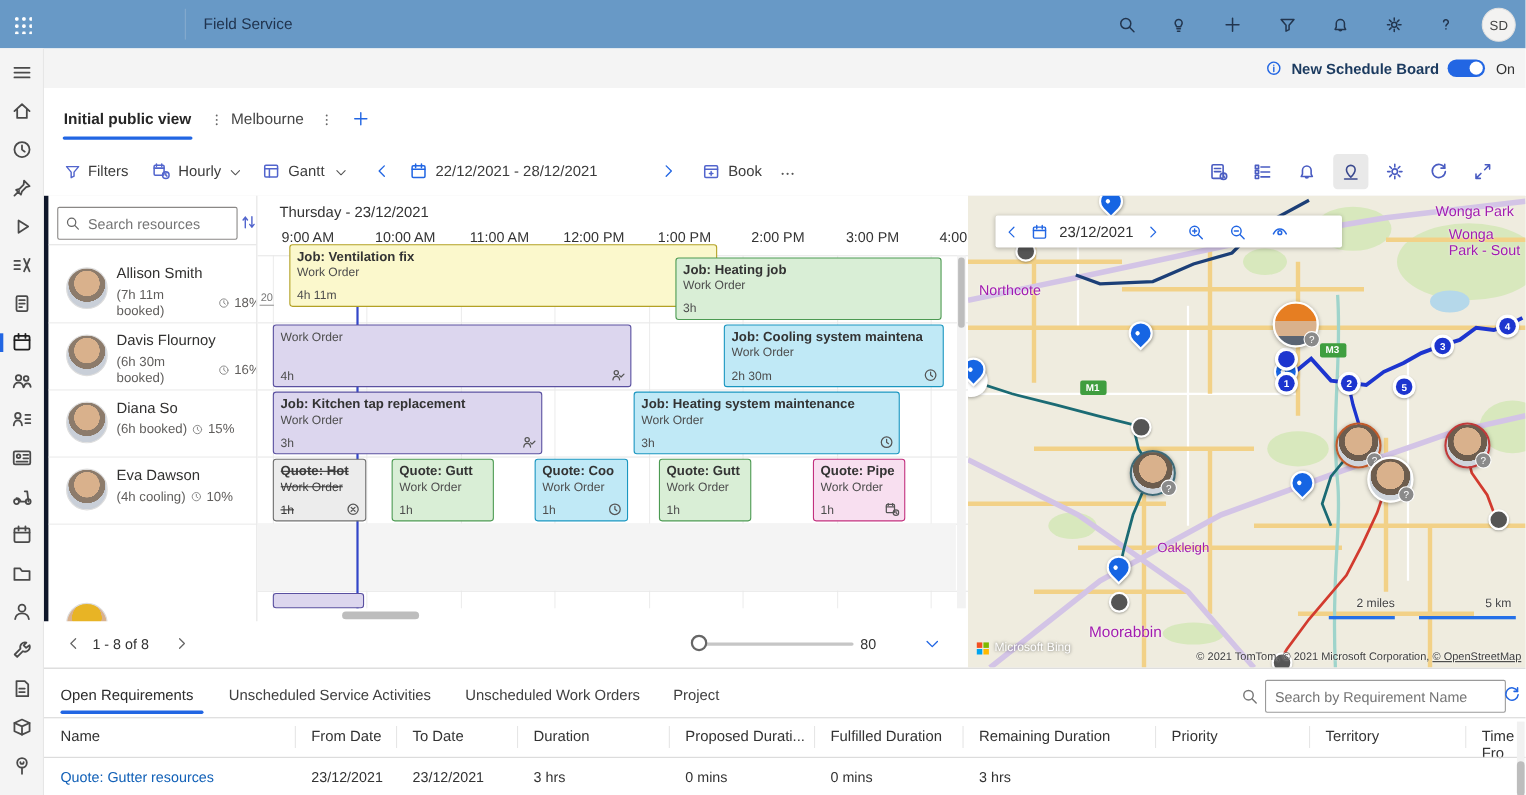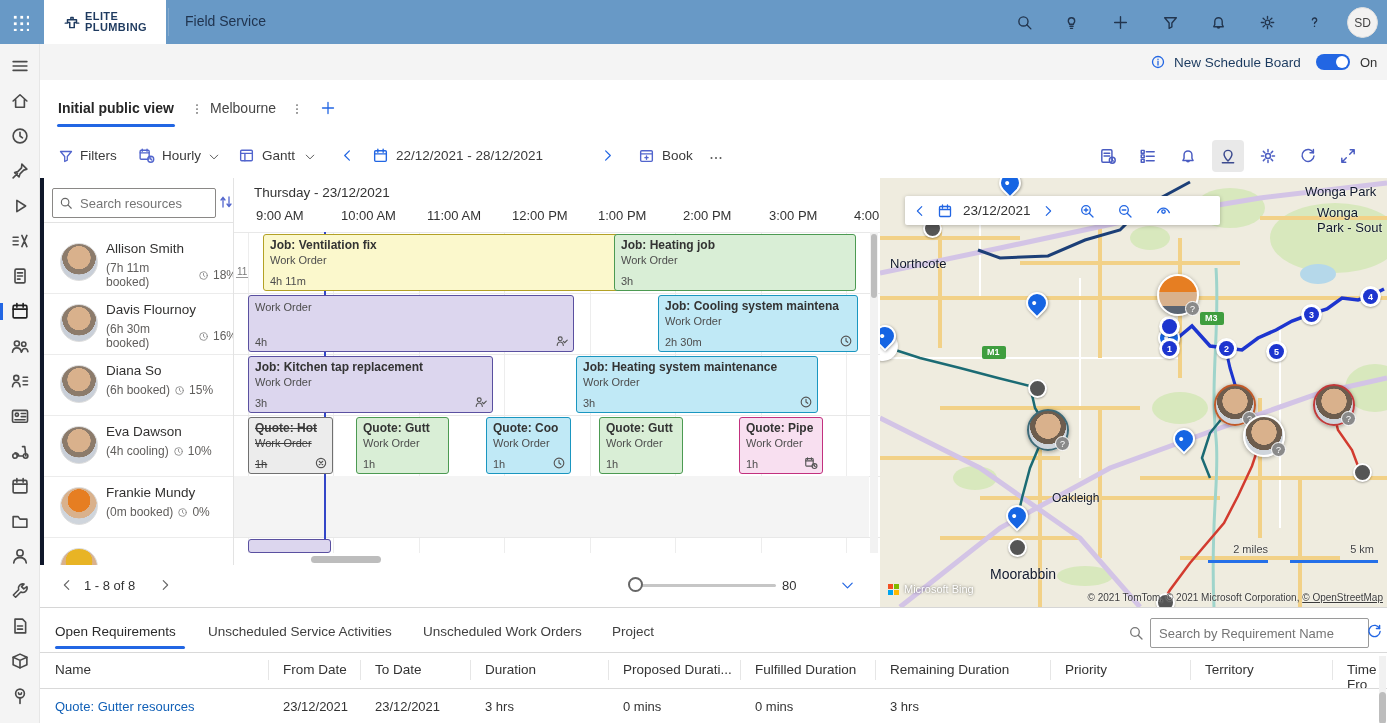--- a/index.html
+++ b/index.html
@@ -68,48 +68,38 @@
   
   .map{left:880px;top:178px;width:507px;height:429px;overflow:hidden;background:#efecdf}
   .map-toolbar{position:absolute;left:25px;top:18px;width:315px;height:29px;background:#fff;border-radius:2px;box-shadow:0 1px 4px rgba(0,0,0,.25);display:flex;align-items:center;padding:0 8px;gap:10px;box-sizing:border-box}
   .mpin{position:absolute;width:18px;height:18px;border-radius:50% 50% 50% 0;transform:rotate(-45deg);background:#1665e3;border:2px solid #fff;box-shadow:0 1px 3px rgba(0,0,0,.35)}
   .mpin::after{content:"";position:absolute;left:5px;top:5px;width:4px;height:4px;border-radius:50%;background:#fff}
   .gdot{position:absolute;width:15px;height:15px;border-radius:50%;background:#555;border:2px solid #fff;box-shadow:0 1px 2px rgba(0,0,0,.3)}
   .wpt{position:absolute;width:21px;height:21px;border-radius:50%;background:#fff;display:flex;align-items:center;justify-content:center;box-shadow:0 1px 2px rgba(0,0,0,.3)}
   .wpt span{width:15px;height:15px;border-radius:50%;background:#1d35cf;color:#fff;font-size:9px;font-weight:700;display:flex;align-items:center;justify-content:center}
   .mav{position:absolute;width:38px;height:38px;border-radius:50%;border:2px solid #fff;box-shadow:0 1px 4px rgba(0,0,0,.35);background:radial-gradient(circle at 50% 40%,#d9b18c 0 42%,#6d5d4e 43% 60%,#cfd5dc 61%)}
   .mav .q{position:absolute;right:-3px;bottom:-2px;width:13px;height:13px;border-radius:50%;background:#8a8a8a;color:#fff;font-size:9px;display:flex;align-items:center;justify-content:center;border:1px solid #fff}
-  .maplbl{position:absolute;color:#0f172a;font-size:13px;text-shadow:0 0 2px #fff}
+  .maplbl{position:absolute;color:#a21caf;font-size:13px;text-shadow:0 0 2px #fff}
   .scalebar{position:absolute;height:3px;background:#2570e8}
   
   .bpanel{left:40px;top:607px;width:1347px;height:116px;background:#fff;border-top:1px solid #d6d6d6}
   .btab{font-size:13.5px;color:#404040}
   .btab.active{color:#2b2b2b}
   .th{font-size:13.5px;color:#333}
   .cell{font-size:13px;color:#333}
   .link{color:#1160b7}
   .colsep{position:absolute;top:8px;bottom:8px;width:1px;background:#e6e6e6}
   .hdrline{position:absolute;left:0;right:0;height:1px;background:#d9d9d9}
   .scroll-thumb{background:#bdbdbd;border-radius:4px}
 </style>
 </head>
 <body>
 
 <div class="abs topbar">
   <span class="abs waffle" style="left:12px;top:14px"></span>
-  <div class="abs logo">
-    <span class="icn" style="width:18px;height:18px;color:#1e3a5f">
-        <svg viewBox="0 0 16 16" fill="none" stroke="currentColor" stroke-width="1.3" stroke-linecap="round" stroke-linejoin="round">
-          <path d="M4 6h8v2.5h-2V13H6V8.5H4zM7 6V4h2v2M2 9h2M12 9h2"></path>
-        </svg>
-      </span>
-    <span class="logo-txt">
-      <span>ELITE</span><br><span>PLUMBING</span>
-    </span>
-  </div>
   <span class="abs" style="left:168px;top:8px;width:1px;height:28px;background:#86abce"></span>
   <span class="abs" style="left:185px;top:13px;font-size:14px;color:#20344f">Field Service</span>
   <span class="abs icn tb-ic" style="left:1016px;top:14px;width:17px;height:17px">
       <svg viewBox="0 0 16 16" fill="none" stroke="currentColor" stroke-width="1.3" stroke-linecap="round" stroke-linejoin="round">
         <circle cx="7" cy="7" r="4.3"></circle>
         <path d="M10.2 10.2L14 14"></path>
       </svg>
     </span>
   <span class="abs icn tb-ic" style="left:1063px;top:14px;width:17px;height:17px">
       <svg viewBox="0 0 16 16" fill="none" stroke="currentColor" stroke-width="1.3" stroke-linecap="round" stroke-linejoin="round">
@@ -146,21 +136,21 @@
   <div class="abs avatar-sd" style="left:1347px;top:7px">SD</div>
 </div>
 
 <div class="abs subbar">
   <span class="abs icn" style="left:1150px;top:10px;width:16px;height:16px;color:#2266e3">
       <svg viewBox="0 0 16 16" fill="none" stroke="currentColor" stroke-width="1.3" stroke-linecap="round" stroke-linejoin="round">
         <circle cx="8" cy="8" r="5.5"></circle>
         <path d="M8 7.2V11M8 5.2v.2"></path>
       </svg>
     </span>
-  <span class="abs" style="left:1174px;top:11px;font-size:13.5px;font-weight:400;color:#1b3a5f">New Schedule Board</span>
+  <span class="abs" style="left:1174px;top:11px;font-size:13.5px;font-weight:700;color:#1b3a5f">New Schedule Board</span>
   <div class="abs toggle" style="left:1316px;top:10px">
       <span class="knob"></span>
     </div>
   <span class="abs" style="left:1360px;top:11px;font-size:13px;color:#333">On</span>
 </div>
 
 <div class="abs rail">
   <span class="icn">
       <svg viewBox="0 0 16 16" fill="none" stroke="currentColor" stroke-width="1.3" stroke-linecap="round" stroke-linejoin="round">
         <path d="M2.5 4.5h11M2.5 8h11M2.5 11.5h11"></path>
@@ -487,34 +477,20 @@
     <span class="abs rname" style="left:62px;top:9px">Eva Dawson</span>
     <span class="abs rsub" style="left:62px;top:29px">
       <span>(4h cooling)</span>
       <span class="icn" style="width:11px;height:11px;color:#8a8a8a">
           <svg viewBox="0 0 16 16" fill="none" stroke="currentColor" stroke-width="1.3" stroke-linecap="round" stroke-linejoin="round">
             <circle cx="8" cy="8" r="5.5"></circle>
             <path d="M8 5v3l2 1.5"></path>
           </svg>
         </span>
       <span>10%</span>
-    </span>
-  </div>
-  <div class="rrow" style="top:298px">
-    <span class="abs av" style="left:16px;top:11px;background:radial-gradient(circle at 50% 35%,#e67e22 0 38%,#d9b18c 39% 60%,#cfd5dc 61%)"></span>
-    <span class="abs rname" style="left:62px;top:9px">Frankie Mundy</span>
-    <span class="abs rsub" style="left:62px;top:29px">
-      <span>(0m booked)</span>
-      <span class="icn" style="width:11px;height:11px;color:#8a8a8a">
-          <svg viewBox="0 0 16 16" fill="none" stroke="currentColor" stroke-width="1.3" stroke-linecap="round" stroke-linejoin="round">
-            <circle cx="8" cy="8" r="5.5"></circle>
-            <path d="M8 5v3l2 1.5"></path>
-          </svg>
-        </span>
-      <span>0%</span>
     </span>
   </div>
   <span class="abs av" style="left:16px;top:370px;background:radial-gradient(circle at 50% 35%,#e8b425 0 45%,#d9b18c 46%)"></span>
 </div>
 
 <div class="abs gantt">
   <span class="abs" style="left:20px;top:7px;font-size:13.5px;color:#333">Thursday - 23/12/2021</span>
   <span class="hourlbl" style="left:22px">9:00 AM</span>
   <span class="hourlbl" style="left:107px">10:00 AM</span>
   <span class="hourlbl" style="left:193px">11:00 AM</span>
@@ -532,23 +508,23 @@
   <div class="gline" style="left:527px"></div>
     <div class="gline" style="left:612px"></div>
   <div class="growline" style="top:54px"></div>
     <div class="growline" style="top:115px"></div>
   <div class="growline" style="top:176px"></div>
     <div class="growline" style="top:237px"></div>
   <div class="growline" style="top:298px"></div>
     <div class="growline" style="top:359px"></div>
   <div class="abs" style="left:0;top:298px;width:635px;height:61px;background:#f4f4f4"></div>
   <div class="timeline"></div>
-  <span class="abs" style="left:2px;top:88px;font-size:10px;color:#7a7a7a;border-bottom:1px solid #9a9a9a;padding:0 1px">11</span>
-
-  <div class="blk b-yellow" style="left:29px;top:56px;width:389px">
+  <span class="abs" style="left:2px;top:88px;font-size:10px;color:#7a7a7a;border-bottom:1px solid #9a9a9a;padding:0 1px">20</span>
+
+  <div class="blk b-yellow" style="left:29px;top:44px;width:389px">
     <div class="bt">Job: Ventilation fix</div>
       <div class="bs">Work Order</div>
     <div class="bd">4h 11m</div>
     <span class="cic icn">
         <svg viewBox="0 0 16 16" fill="none" stroke="currentColor" stroke-width="1.3" stroke-linecap="round" stroke-linejoin="round">
           <rect x="1.5" y="5" width="7.5" height="5.5"></rect>
           <path d="M9 7h3l2 2v1.5H9"></path>
           <circle cx="4.5" cy="11.5" r="1.3"></circle>
           <circle cx="11" cy="11.5" r="1.3"></circle>
         </svg>

